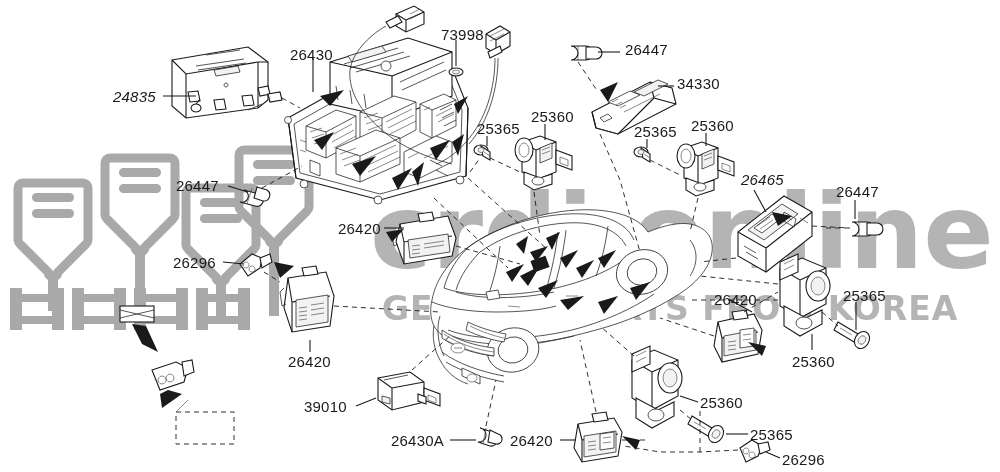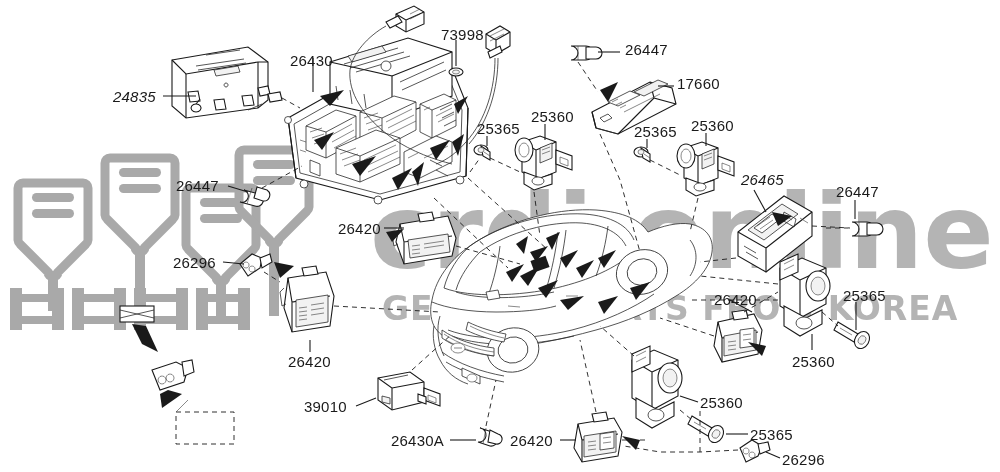--- a/index.html
+++ b/index.html
@@ -564,24 +564,24 @@
 
       <path class="dash" d="M622,440 L648,440"></path>
 
       <path class="dash" d="M470,172 L480,158"></path>
 
       <path class="dash" d="M826,228 L848,228"></path>
     </g>
   </svg>
 
   <div class="lbl" style="left:113px;top:89px;font-style:italic;">24835</div>
-  <div class="lbl" style="left:290px;top:53px;">26430</div>
+  <div class="lbl" style="left:290px;top:47px;">26430</div>
   <div class="lbl" style="left:441px;top:27px;">73998</div>
   <div class="lbl" style="left:625px;top:42px;">26447</div>
-  <div class="lbl" style="left:677px;top:76px;">17660</div>
+  <div class="lbl" style="left:677px;top:76px;">34330</div>
   <div class="lbl" style="left:477px;top:121px;">25365</div>
   <div class="lbl" style="left:531px;top:109px;">25360</div>
   <div class="lbl" style="left:634px;top:124px;">25365</div>
   <div class="lbl" style="left:691px;top:118px;">25360</div>
   <div class="lbl" style="left:741px;top:172px;font-style:italic;">26465</div>
   <div class="lbl" style="left:836px;top:184px;">26447</div>
   <div class="lbl" style="left:176px;top:178px;">26447</div>
   <div class="lbl" style="left:338px;top:221px;">26420</div>
   <div class="lbl" style="left:173px;top:255px;">26296</div>
   <div class="lbl" style="left:288px;top:354px;">26420</div>

